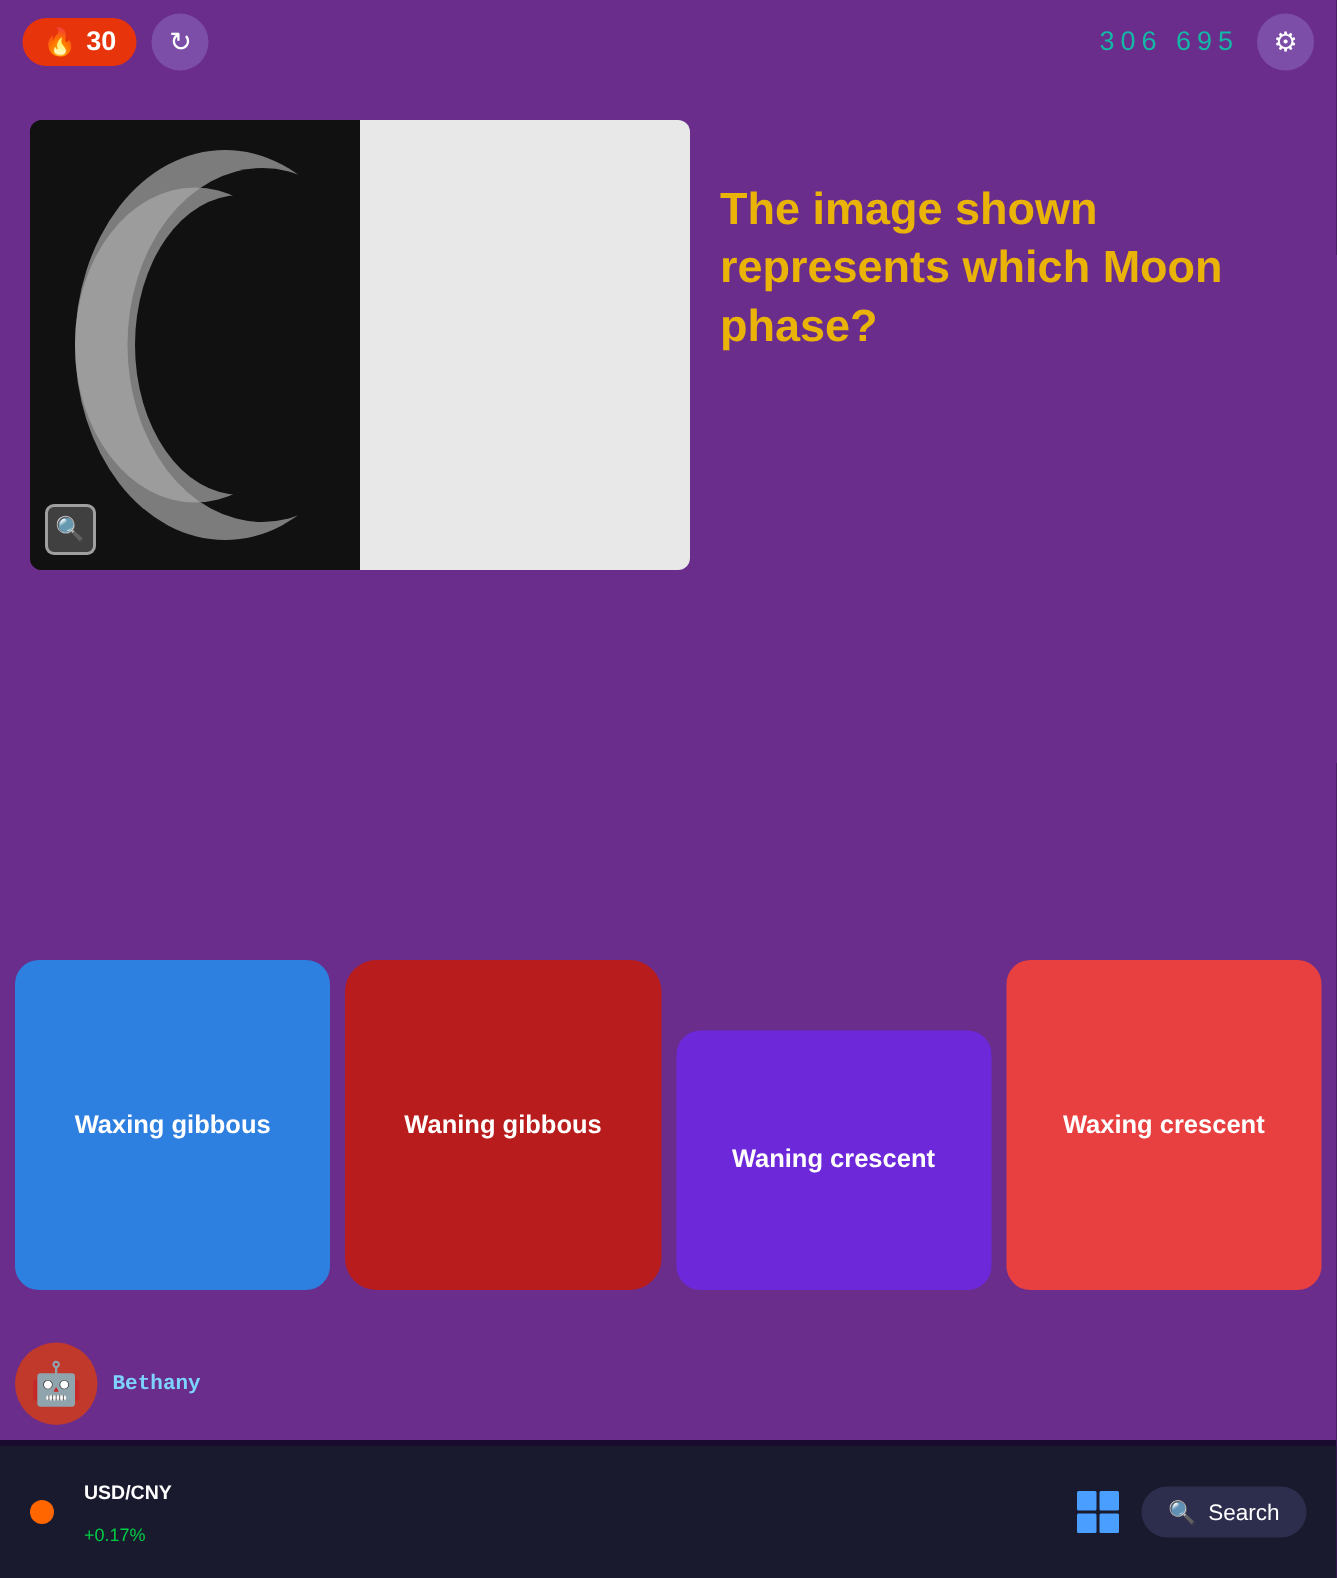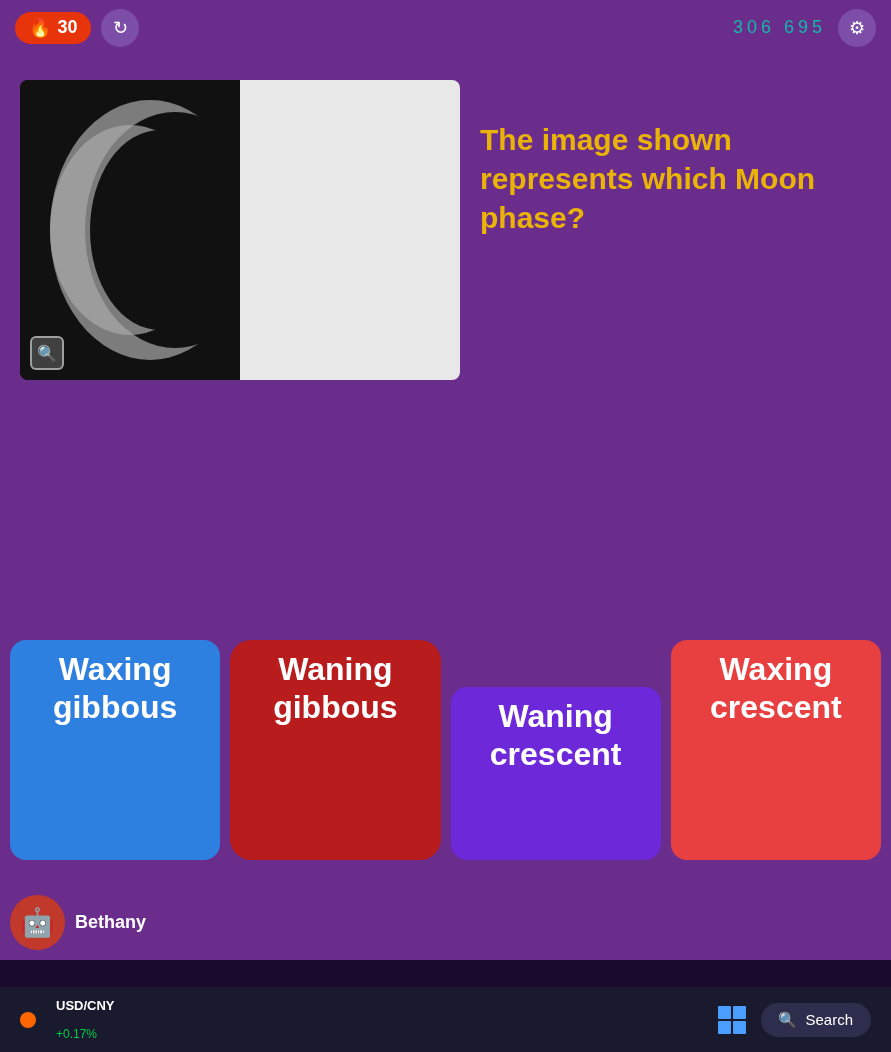--- a/index.html
+++ b/index.html
@@ -182,25 +182,25 @@
       display: flex;
       gap: 10px;
       padding: 0 10px;
       height: 220px;
     }
 
     .answer-btn {
       flex: 1;
       border-radius: 16px;
       display: flex;
-      align-items: flex-start;
+      align-items: center;
       justify-content: center;
       text-align: center;
       color: white;
-      font-size: 32px;
+      font-size: 17px;
       font-weight: bold;
       cursor: pointer;
       border: none;
       line-height: 1.2;
       padding: 10px;
     }
 
     .answer-btn.blue {
       background: #2d7fe0;
     }
@@ -236,32 +236,33 @@
       background: #c0392b;
       display: flex;
       align-items: center;
       justify-content: center;
       font-size: 28px;
       overflow: hidden;
       position: relative;
     }
 
     .player-name {
-      color: #ffffff;
-      font-size: 18px;
+      color: #7dd3fc;
+      font-size: 14px;
       font-weight: bold;
+      font-family: Liberation Mono, monospace;
     }
 
     
     .taskbar {
       position: absolute;
       bottom: 0;
       left: 0;
       right: 0;
-      height: 65px;
+      height: 88px;
       background: #1a1a2e;
       display: flex;
       align-items: center;
       padding: 10px 20px;
       gap: 15px;
     }
 
     .taskbar-ticker {
       display: flex;
       flex-direction: column;

